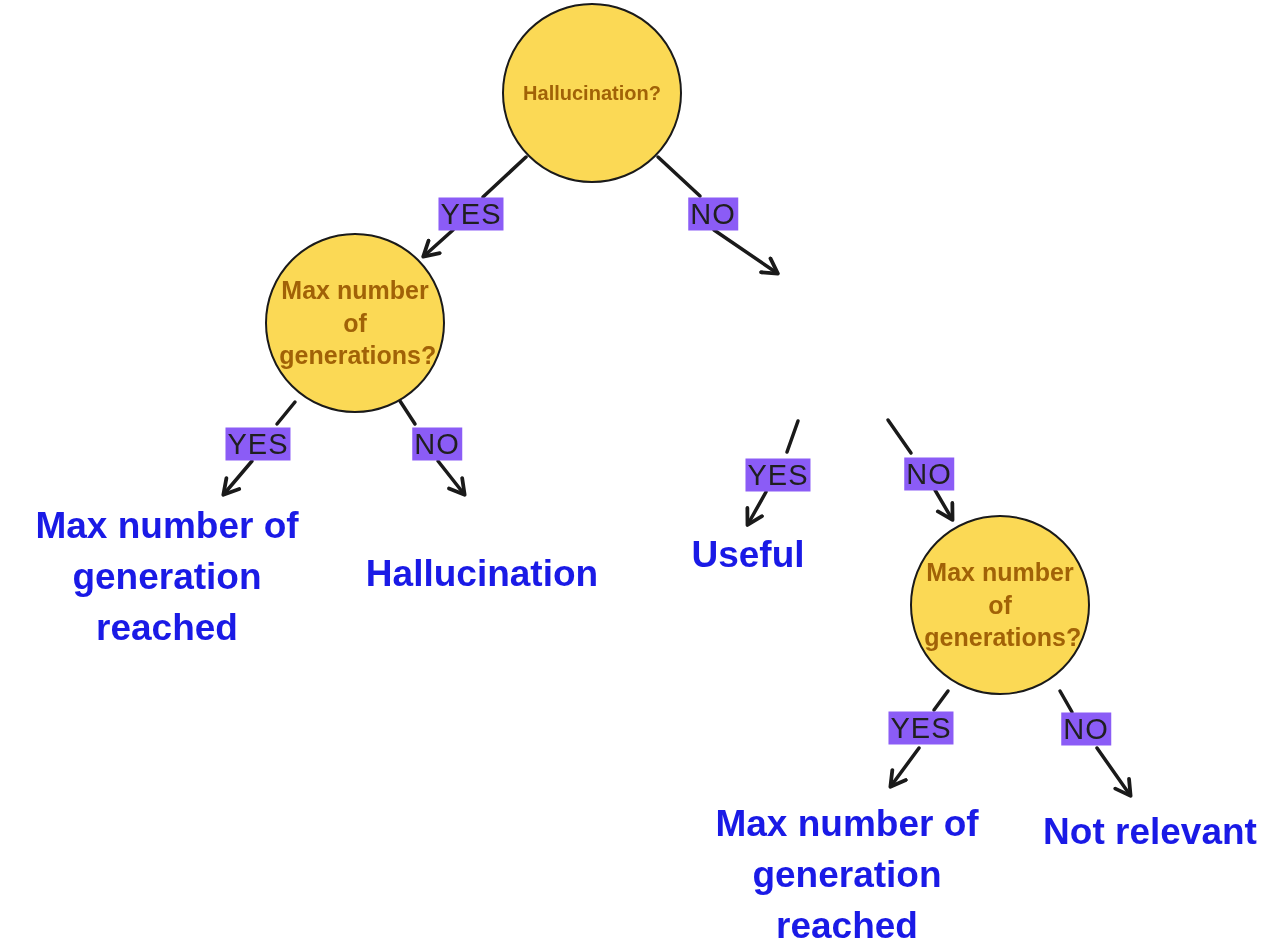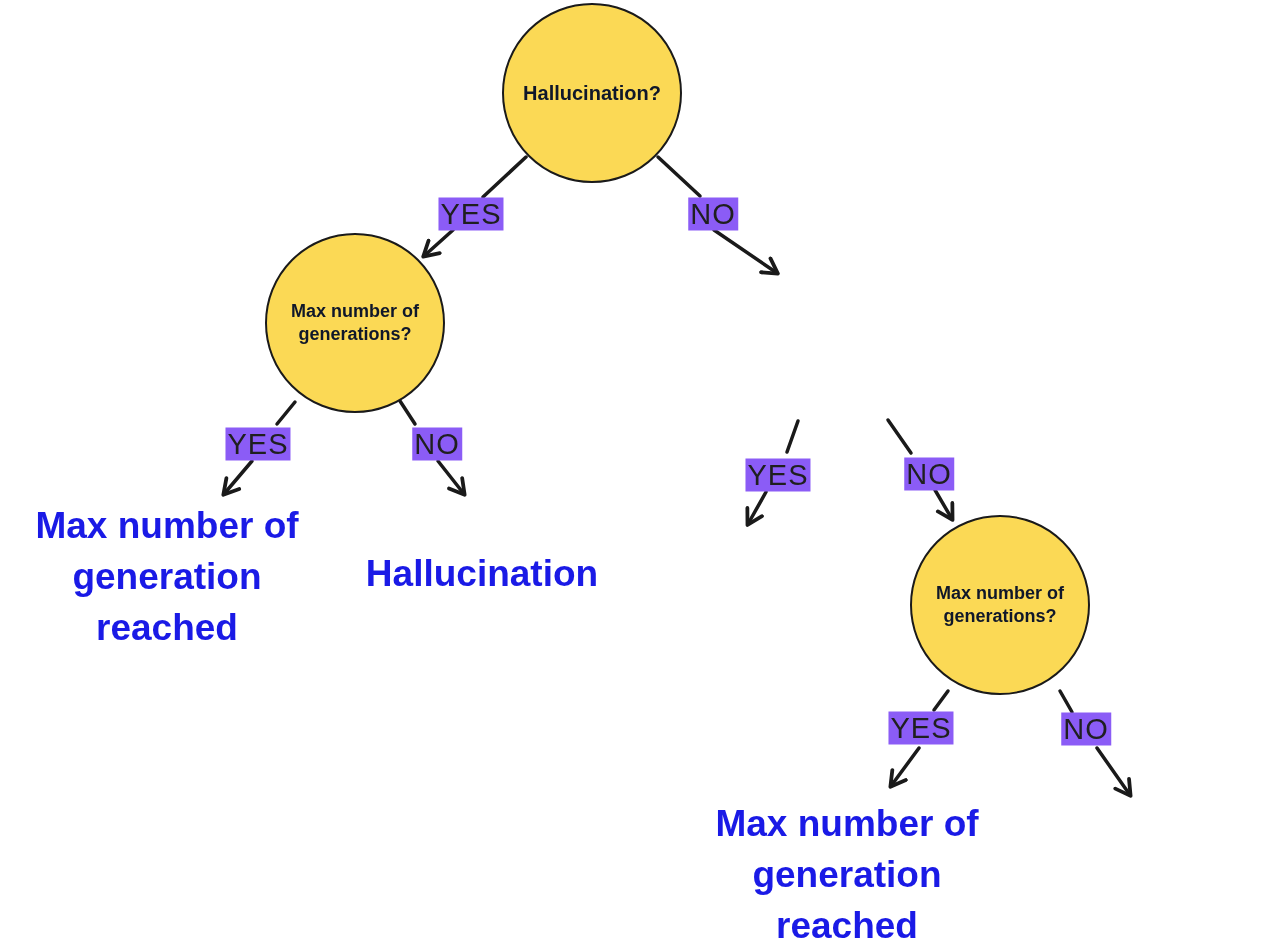--- a/index.html
+++ b/index.html
@@ -26,30 +26,30 @@
   .node {
     position: absolute;
     border-radius: 50%;
     background: #fbd955;
     border: 2px solid #1a1a1a;
     display: flex;
     align-items: center;
     justify-content: center;
     text-align: center;
     box-sizing: border-box;
-    color: #0f172a;
+    color: #a16207;
     font-weight: 700;
   }
   .node .node-label {
     width: 86%;
     font-size: 20px;
     line-height: 1.3;
   }
   .node.small-label .node-label {
-    font-size: 18px;
+    font-size: 25px;
   }
   .edge-label {
     position: absolute;
     transform: translate(-50%, -50%);
     font-size: 29px;
     font-weight: 400;
     letter-spacing: 1px;
     color: #1f1f1f;
     background: #8b5cf6;
     padding: 0 2px;
@@ -122,17 +122,19 @@
   <div class="edge-label" style="left:437px; top:444px;">NO</div>
   <div class="edge-label" style="left:778px; top:475px;">YES</div>
   <div class="edge-label" style="left:929px; top:474px;">NO</div>
   <div class="edge-label" style="left:921px; top:728px;">YES</div>
   <div class="edge-label" style="left:1086px; top:729px;">NO</div>
 
   <div class="leaf" style="left:17px; top:500px; width:300px;">Max number of generation reached</div>
 
   <div class="leaf" style="left:352px; top:512px; width:260px;margin-top:36px;">Hallucination</div>
 
+  <div class="leaf" style="left:668px; top:529px; width:160px;">Useful</div>
 
   <div class="leaf" style="left:697px; top:798px; width:300px;">Max number of generation reached</div>
 
+  <div class="leaf" style="left:1030px; top:806px; width:240px;">Not relevant</div>
 
 </div>
 
 </body></html>

